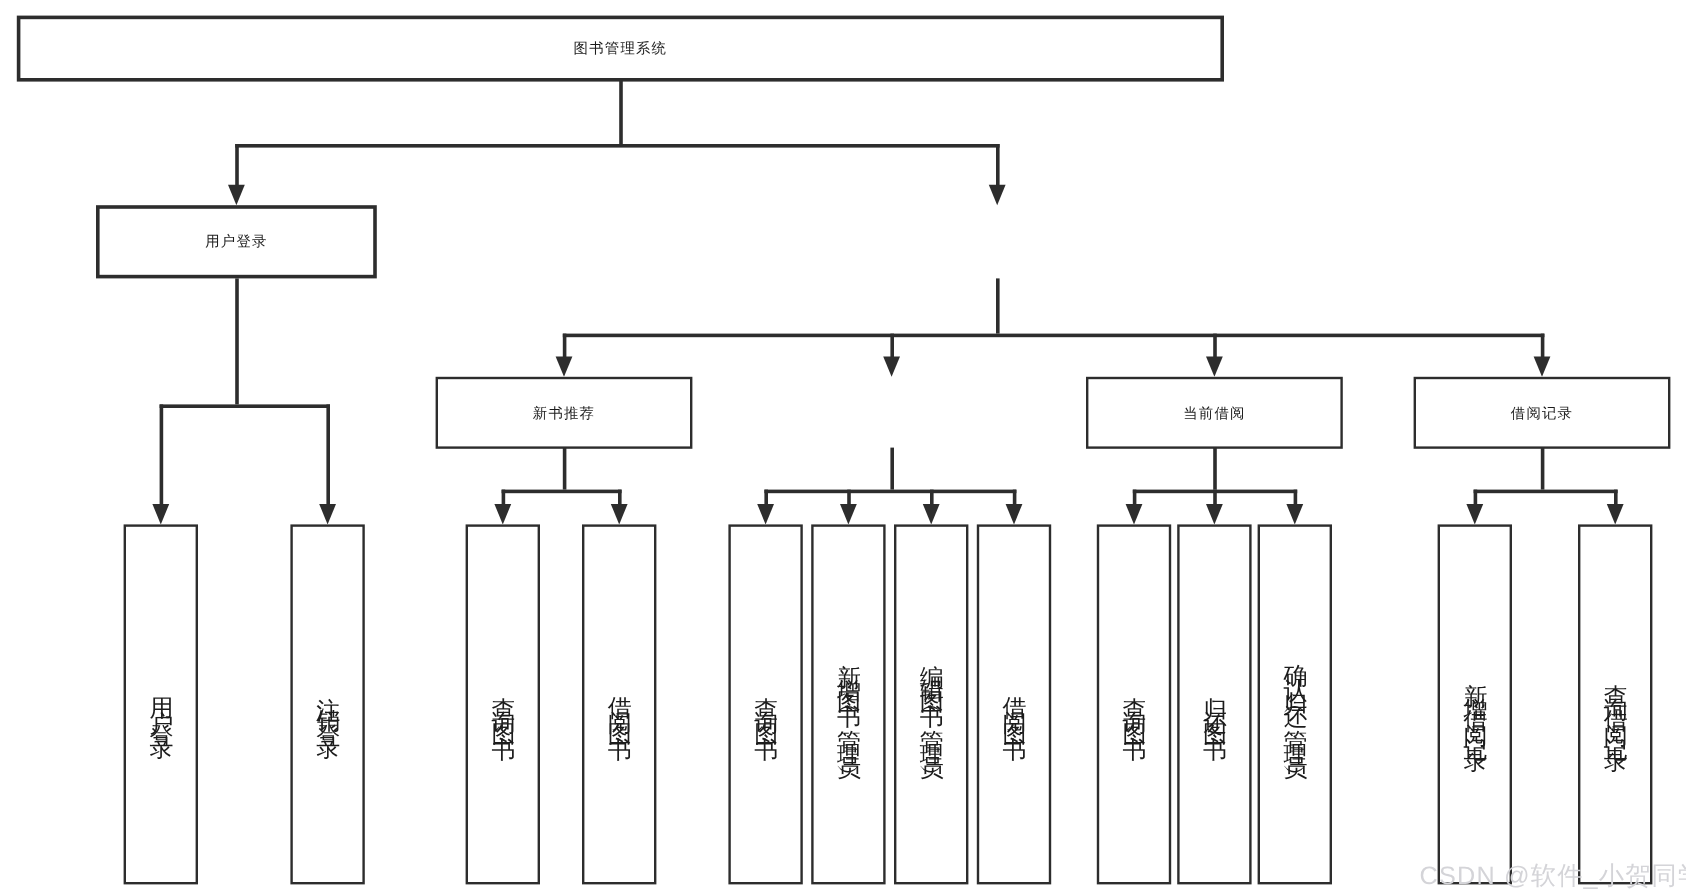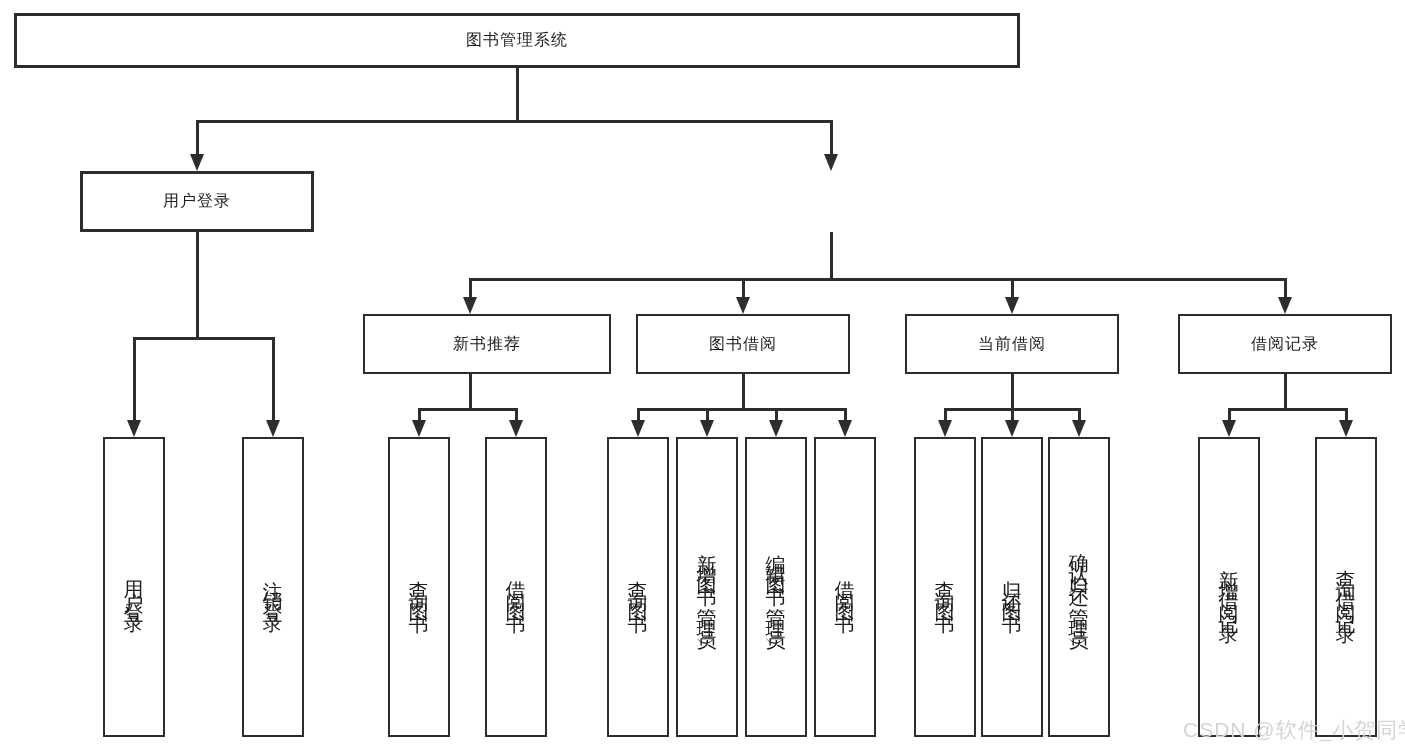--- a/index.html
+++ b/index.html
@@ -19,21 +19,21 @@
     display: flex;
     align-items: center;
     justify-content: center;
     color: #1c1c1c;
   }
   .root-box { border-width: 3px; }
   .lvl2-box { border-width: 3px; }
   .lvl3-box { border-width: 2px; }
   .leaf-box { border-width: 2px; }
   .h-label {
-    font-size: 16px;
+    font-size: 12px;
     letter-spacing: 1px;
     white-space: nowrap;
   }
   .v-label {
     writing-mode: vertical-rl;
     text-orientation: mixed;
     font-size: 20px;
     letter-spacing: 11px;
     line-height: 1.1;
     white-space: nowrap;
@@ -90,25 +90,22 @@
   <div class="hl" style="left:469px; top:278px; width:818px;"></div>
   <div class="vl" style="left:469px; top:278px; height:21px;"></div>
   <div class="ah" style="left:463px; top:297px;"></div>
   <div class="vl" style="left:742px; top:278px; height:21px;"></div>
   <div class="ah" style="left:736px; top:297px;"></div>
   <div class="vl" style="left:1011px; top:278px; height:21px;"></div>
   <div class="ah" style="left:1005px; top:297px;"></div>
   <div class="vl" style="left:1284px; top:278px; height:21px;"></div>
   <div class="ah" style="left:1278px; top:297px;"></div>
 
-  <div class="box lvl3-box" style="left:363px; top:314px; width:248px; height:60px;">
+  <div class="box lvl3-box" style="left:363px; top:314px; width:214px; height:60px;">
     <span class="h-label">新书推荐</span>
-  </div>
-  <div class="box lvl3-box" style="left:636px; top:314px; width:214px; height:60px;">
-    <span class="h-label">图书借阅</span>
   </div>
   <div class="box lvl3-box" style="left:1178px; top:314px; width:214px; height:60px;">
     <span class="h-label">借阅记录</span>
   </div>
   <div class="box lvl3-box" style="left:905px; top:314px; width:214px; height:60px;">
     <span class="h-label">当前借阅</span>
   </div>
 
   <div class="vl" style="left:469px; top:373px; height:35px;"></div>
   <div class="hl" style="left:418px; top:408px; width:100px;"></div>

